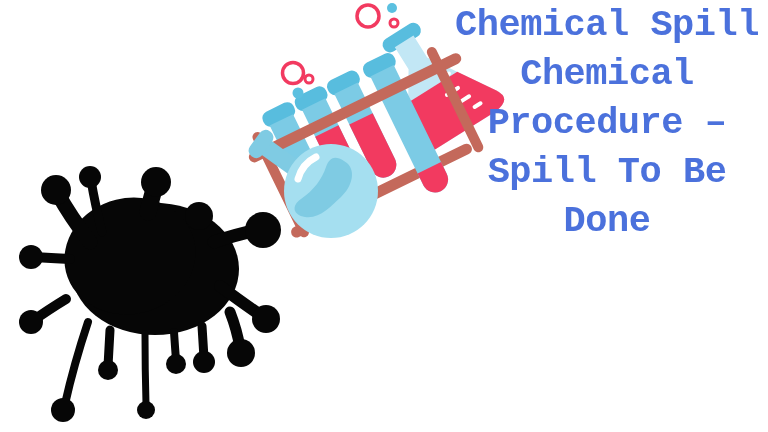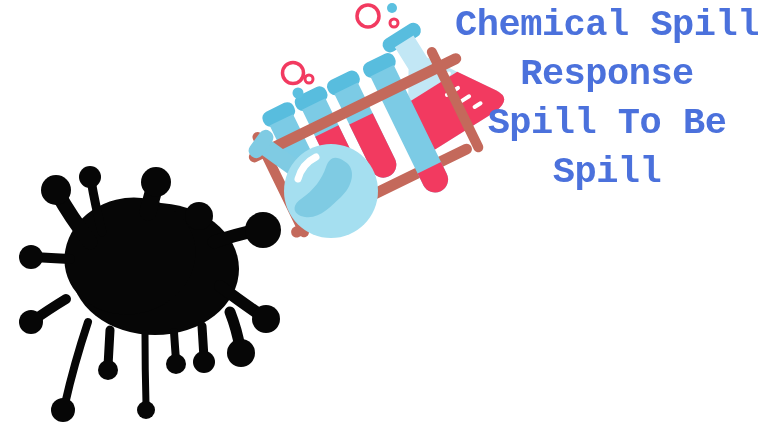--- a/index.html
+++ b/index.html
@@ -130,18 +130,19 @@
     </g>
     <g>
       <circle class="ring" cx="53" cy="81" r="10.5" stroke-width="3.5"></circle>
       <circle class="ring" cx="69" cy="87" r="4" stroke-width="3"></circle>
       <circle class="c-dot" cx="58" cy="101" r="5.5"></circle>
     </g>
   </svg>
 
   <div class="title">
     <div>Chemical Spill</div>
-    <div>Response</div>
+    <div>Chemical</div>
+    <div>Procedure –</div>
     <div>Spill To Be</div>
-    <div>Spill</div>
+    <div>Done</div>
   </div>
 
 </div>
 
 </body></html>

